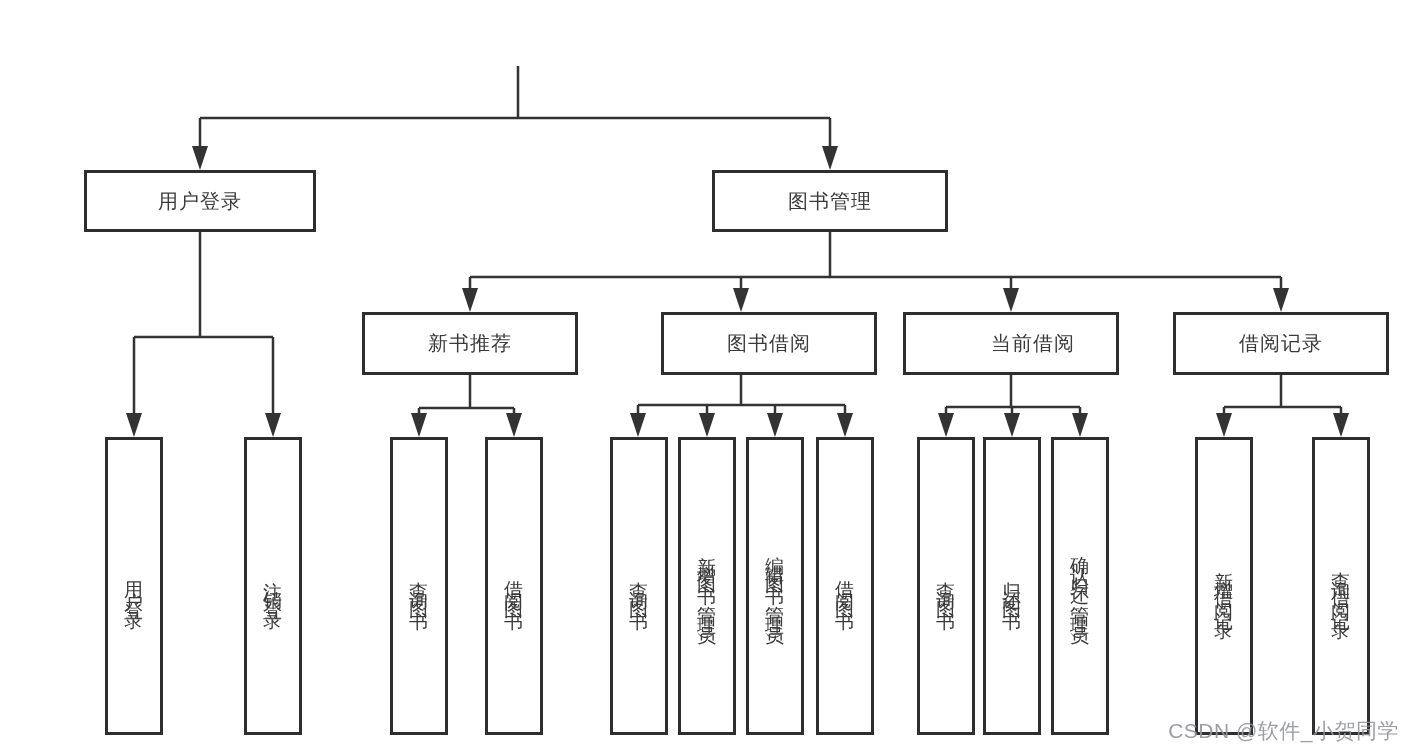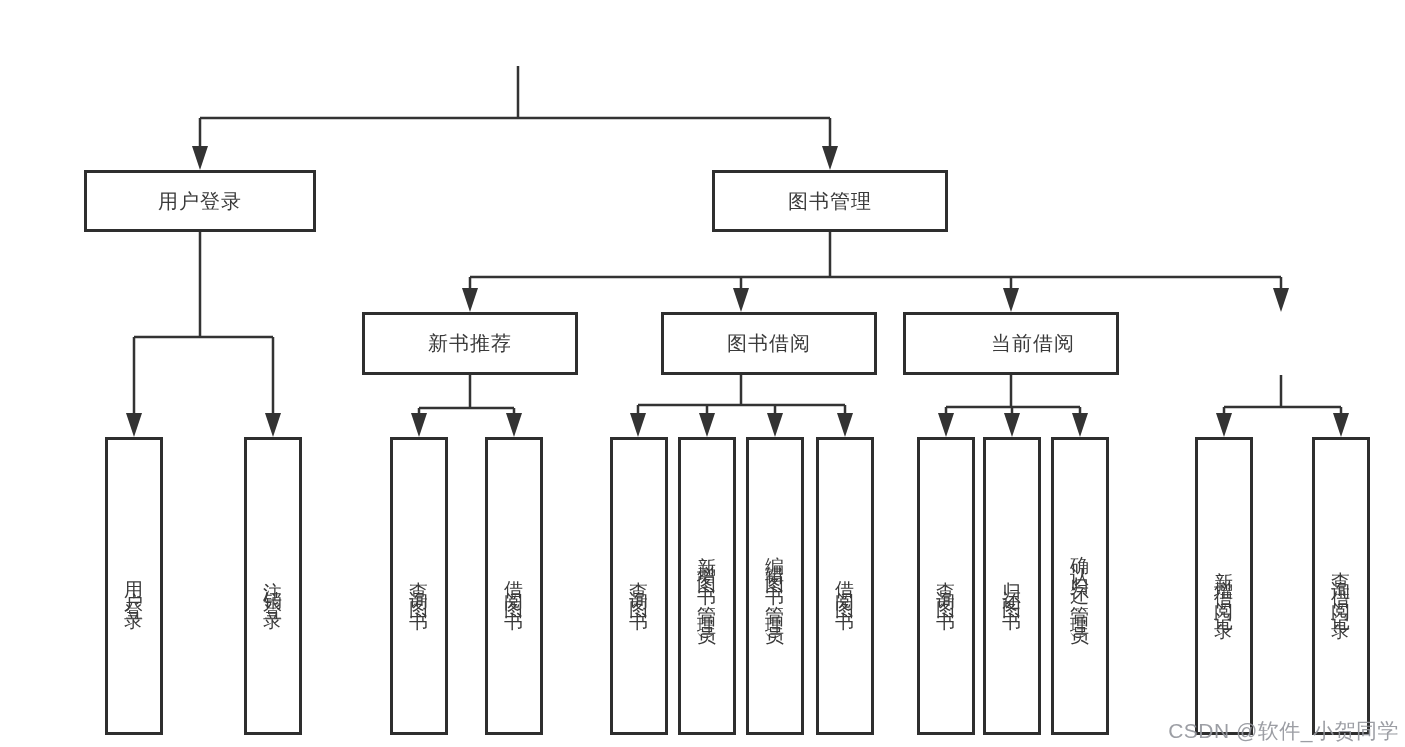--- a/index.html
+++ b/index.html
@@ -94,20 +94,21 @@
     </g>
   </svg>
 
 
   <div class="node hbox" style="left:84px; top:170px; width:232px; height:62px;">用户登录</div>
   <div class="node hbox" style="left:712px; top:170px; width:236px; height:62px;">图书管理</div>
 
   <div class="node hbox" style="left:362px; top:312px; width:216px; height:63px;">新书推荐</div>
   <div class="node hbox" style="left:633px; top:312px; width:216px; height:63px;margin-left:28px;">图书借阅</div>
   <div class="node hbox" style="left:903px; top:312px; width:216px; height:63px;padding-left:44px;">当前借阅</div>
+  <div class="node hbox" style="left:1173px; top:312px; width:216px; height:63px;">借阅记录</div>
 
   <div class="node vbox" style="left:105px; top:437px; width:58px; height:298px;">
     <span class="vtext">用户登录</span>
   </div>
   <div class="node vbox" style="left:244px; top:437px; width:58px; height:298px;">
     <span class="vtext">注销登录</span>
   </div>
 
   <div class="node vbox" style="left:390px; top:437px; width:58px; height:298px;">
     <span class="vtext">查询图书</span>

